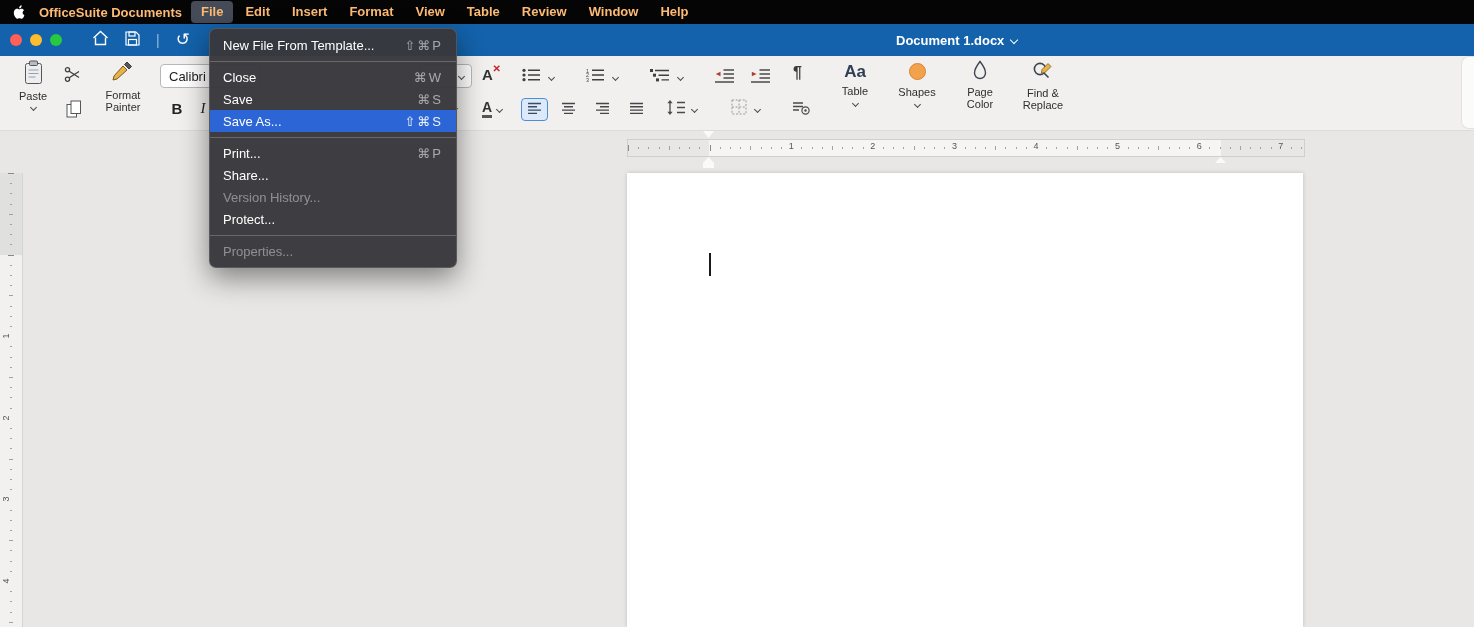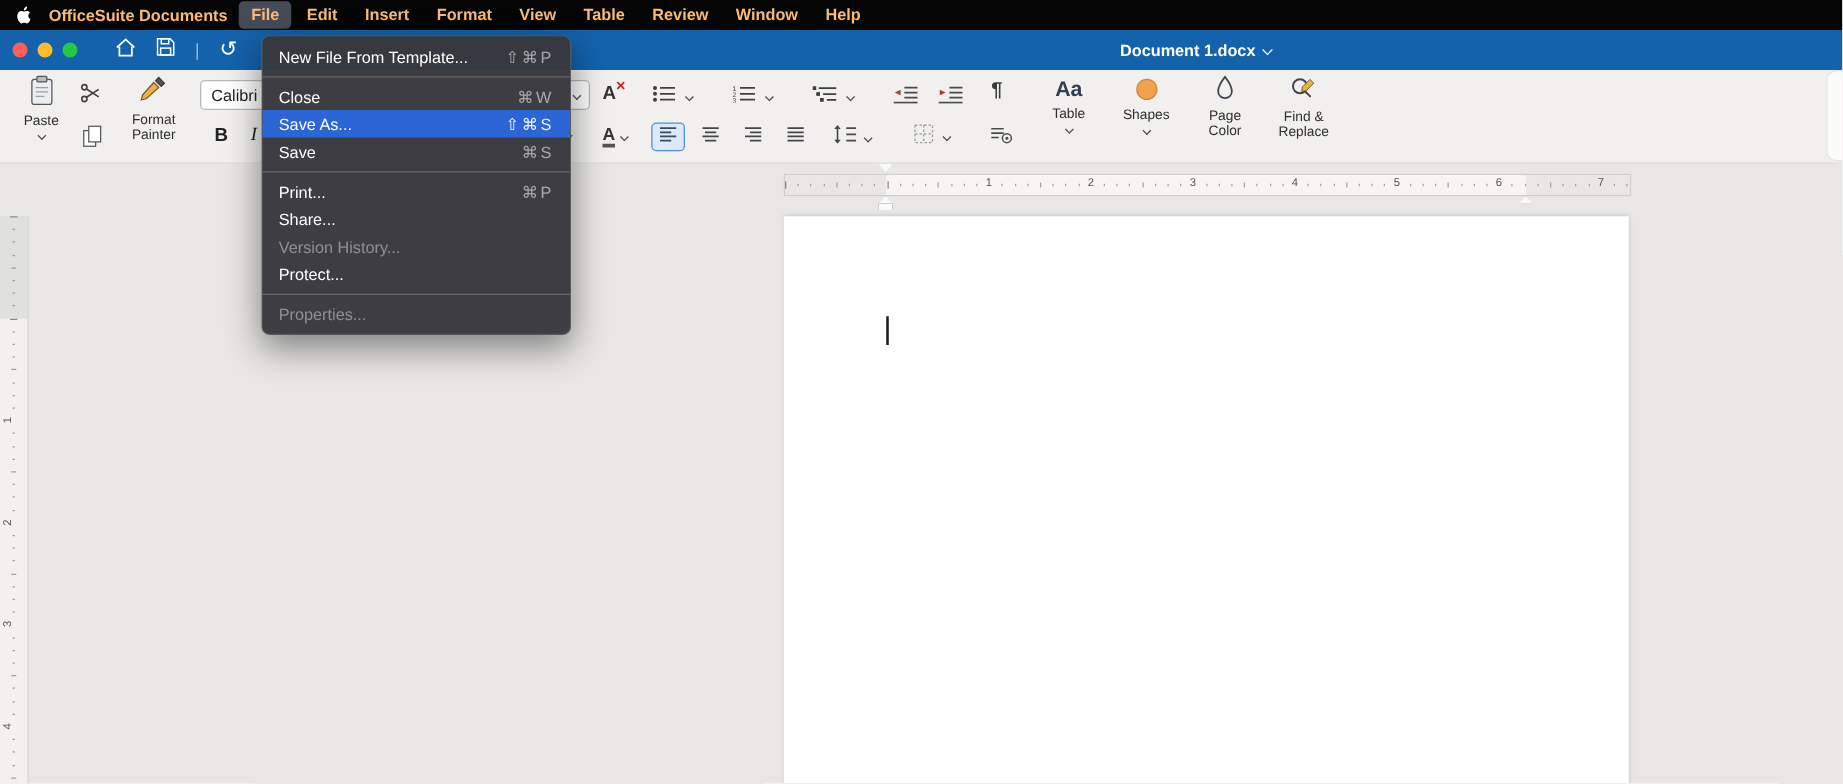--- a/index.html
+++ b/index.html
@@ -481,27 +481,27 @@
   <div class="file-menu">
       <div class="fm-item">
         <span class="fm-label">New File From Template...</span>
         <span class="fm-short">⇧⌘P</span>
       </div>
       <div class="fm-sep"></div>
       <div class="fm-item">
         <span class="fm-label">Close</span>
         <span class="fm-short">⌘W</span>
       </div>
+      <div class="fm-item">
+        <span class="fm-label">Save</span>
+        <span class="fm-short">⌘S</span>
+      </div>
       <div class="fm-item hl">
         <span class="fm-label">Save As...</span>
         <span class="fm-short">⇧⌘S</span>
-      </div>
-      <div class="fm-item">
-        <span class="fm-label">Save</span>
-        <span class="fm-short">⌘S</span>
       </div>
       <div class="fm-sep"></div>
       <div class="fm-item">
         <span class="fm-label">Print...</span>
         <span class="fm-short">⌘P</span>
       </div>
       <div class="fm-item">
         <span class="fm-label">Share...</span>
       </div>
       <div class="fm-item dis">

